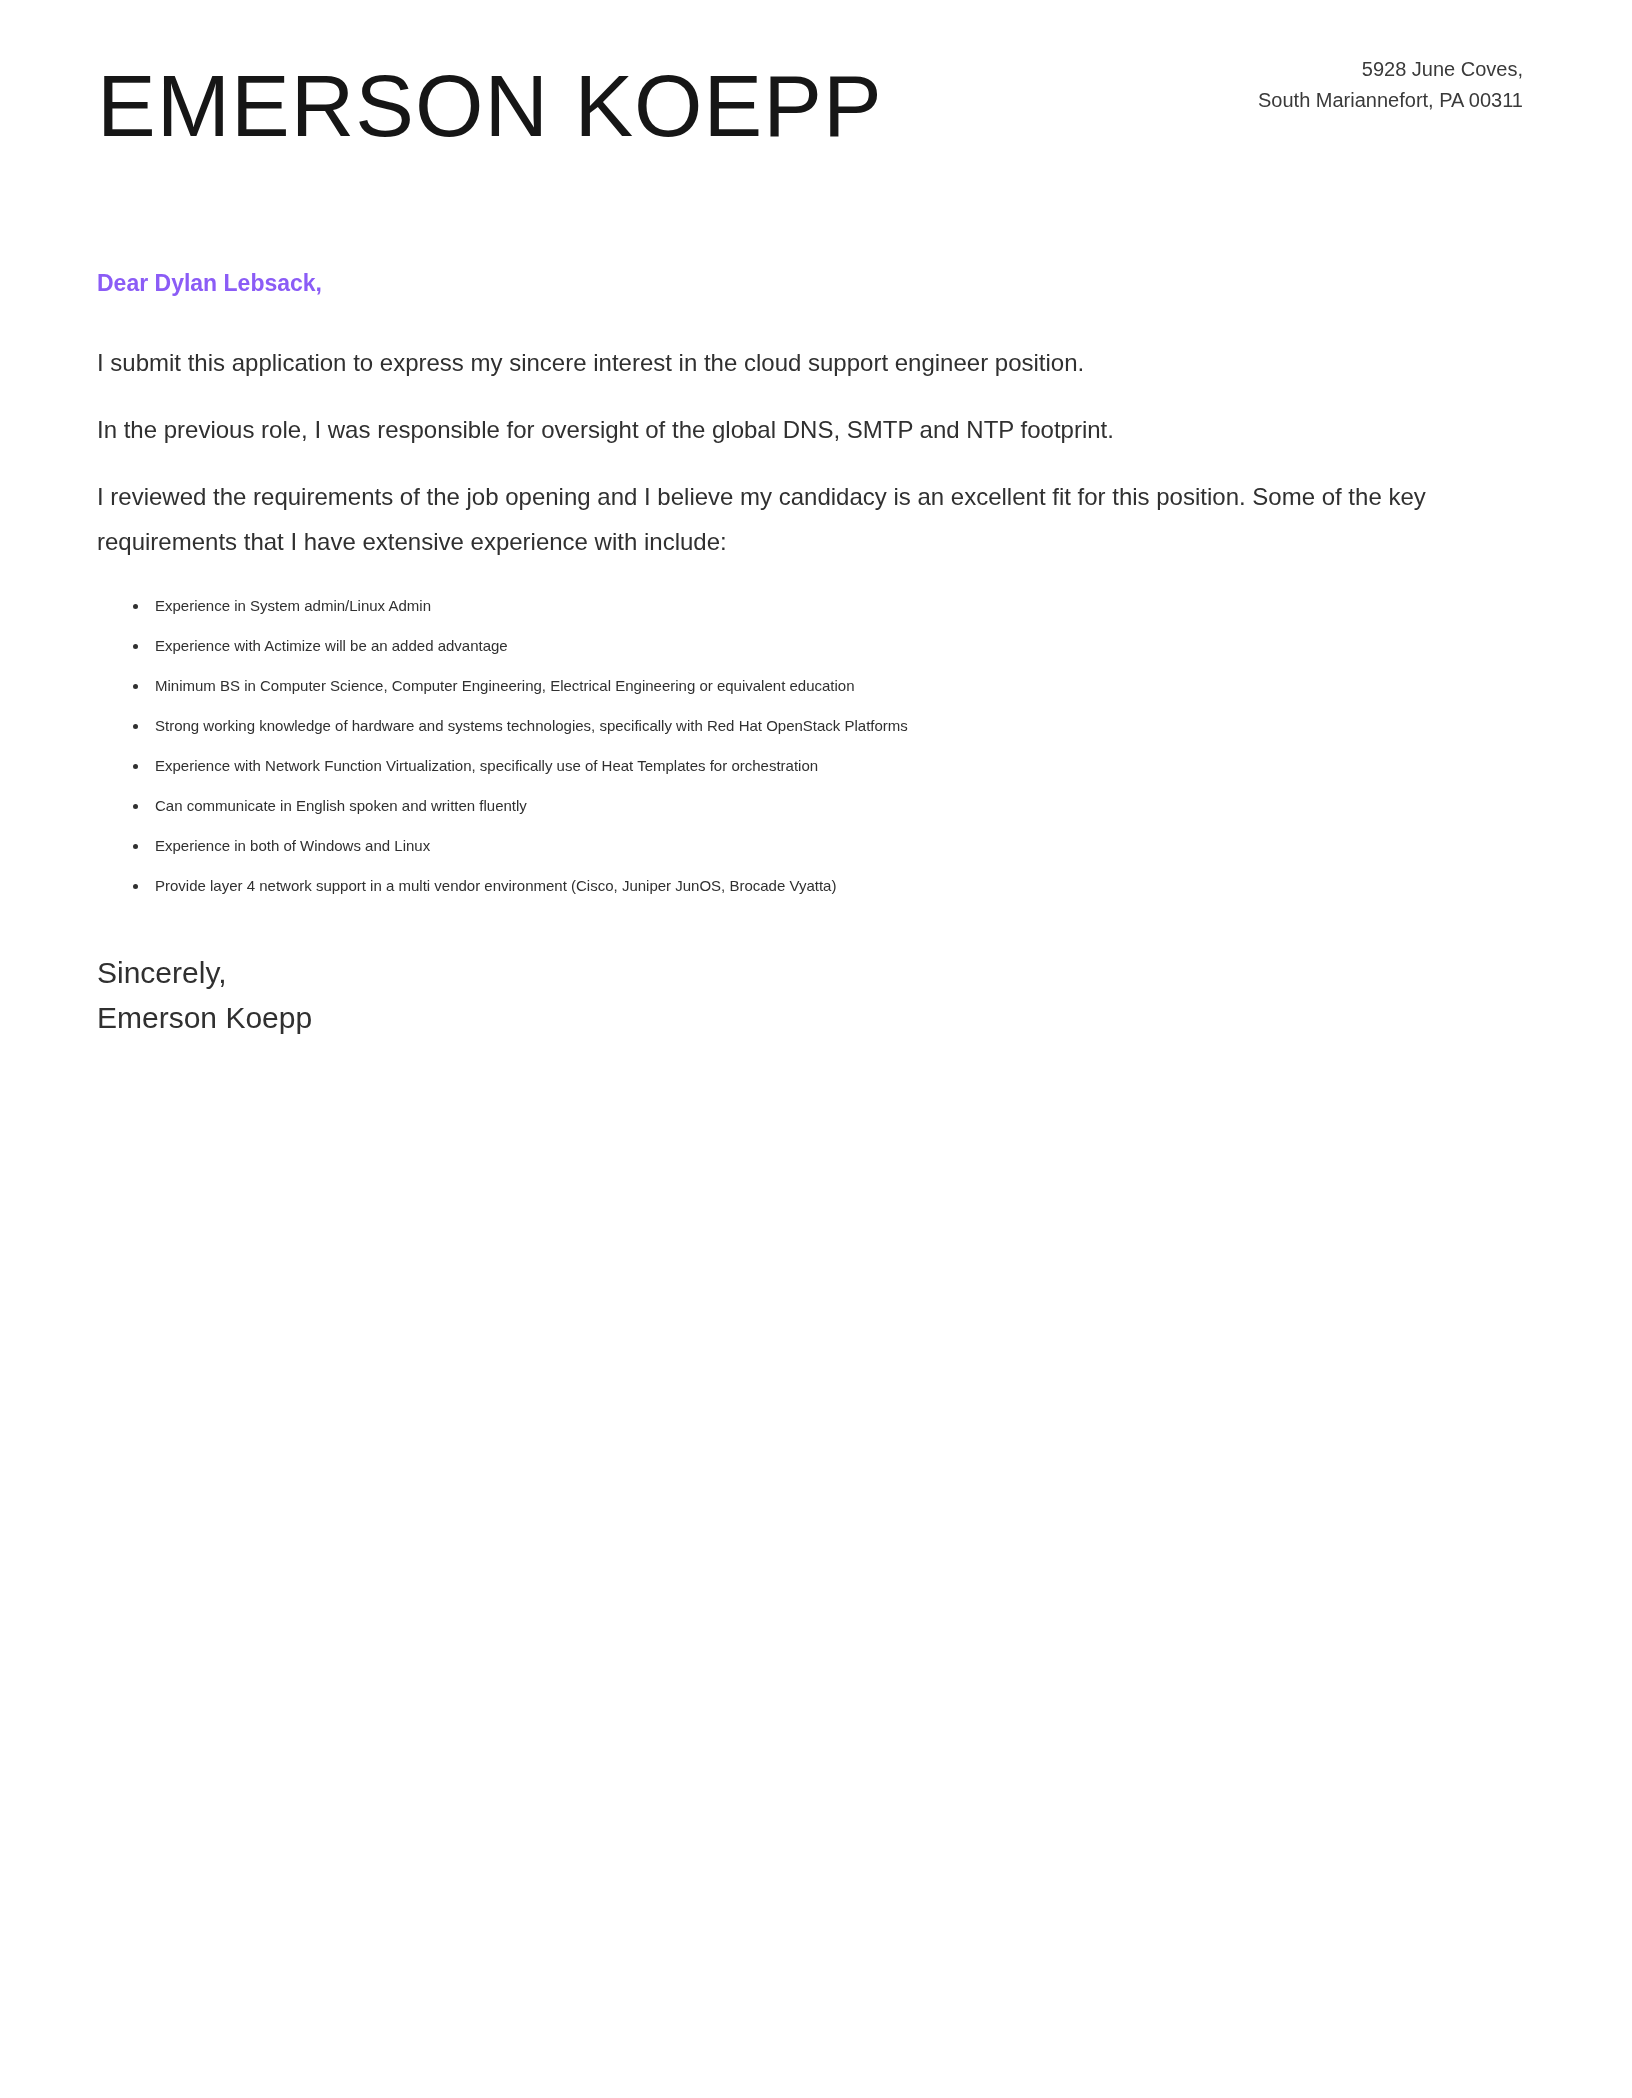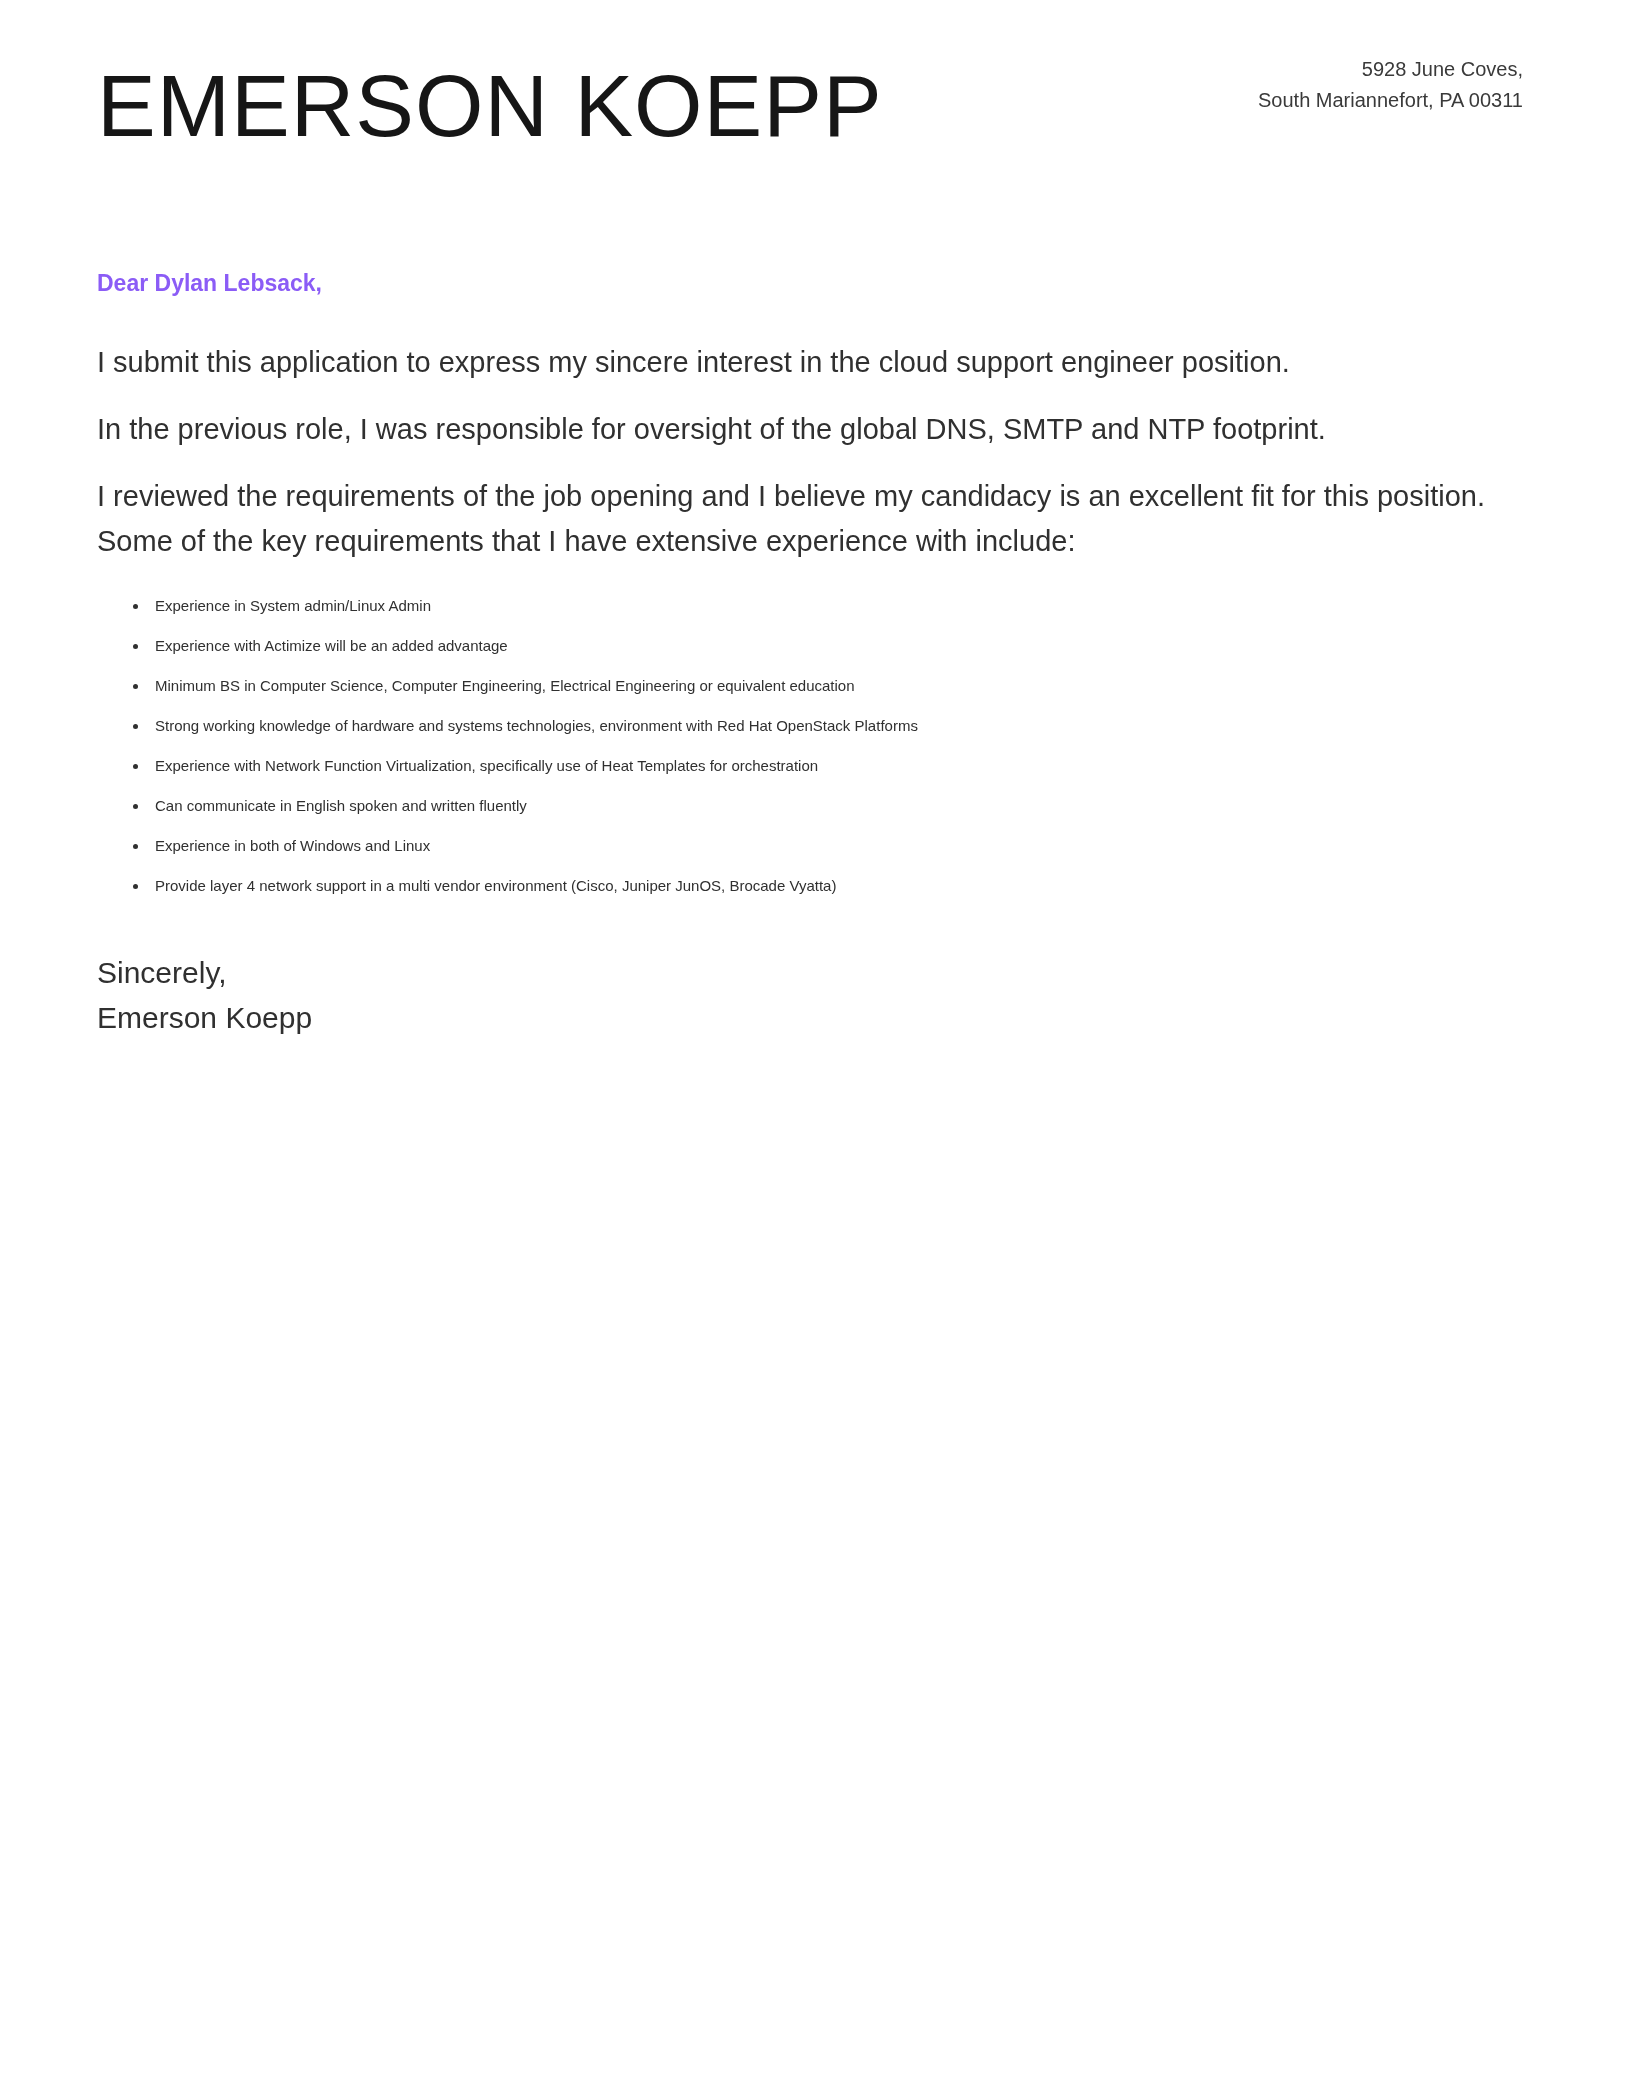--- a/index.html
+++ b/index.html
@@ -42,21 +42,21 @@
     margin-top: 118px;
   }
   .greeting {
     font-size: 23px;
     font-weight: 700;
     color: #8b5cf6;
     margin: 0 0 42px 0;
     line-height: 30px;
   }
   .body-paragraph {
-    font-size: 29px;
+    font-size: 24px;
     line-height: 45px;
     margin: 0 0 22px 0;
     max-width: 1445px;
   }
   .requirements-list {
     margin: 20px 0 0 0;
     padding: 0 0 0 52px;
     list-style: disc;
   }
   .requirements-list li {
@@ -99,21 +99,21 @@
     <p class="body-paragraph">I submit this application to express my sincere interest in the cloud support engineer position.</p>
 
     <p class="body-paragraph">In the previous role, I was responsible for oversight of the global DNS, SMTP and NTP footprint.</p>
 
     <p class="body-paragraph">I reviewed the requirements of the job opening and I believe my candidacy is an excellent fit for this position. Some of the key requirements that I have extensive experience with include:</p>
 
     <ul class="requirements-list">
       <li>Experience in System admin/Linux Admin</li>
       <li>Experience with Actimize will be an added advantage</li>
       <li>Minimum BS in Computer Science, Computer Engineering, Electrical Engineering or equivalent education</li>
-      <li>Strong working knowledge of hardware and systems technologies, environment with Red Hat OpenStack Platforms</li>
+      <li>Strong working knowledge of hardware and systems technologies, specifically with Red Hat OpenStack Platforms</li>
       <li>Experience with Network Function Virtualization, specifically use of Heat Templates for orchestration</li>
       <li>Can communicate in English spoken and written fluently</li>
       <li>Experience in both of Windows and Linux</li>
       <li>Provide layer 4 network support in a multi vendor environment (Cisco, Juniper JunOS, Brocade Vyatta)</li>
     </ul>
 
 
     <div class="signoff-block">
       <div>Sincerely,</div>
       <div>Emerson Koepp</div>

